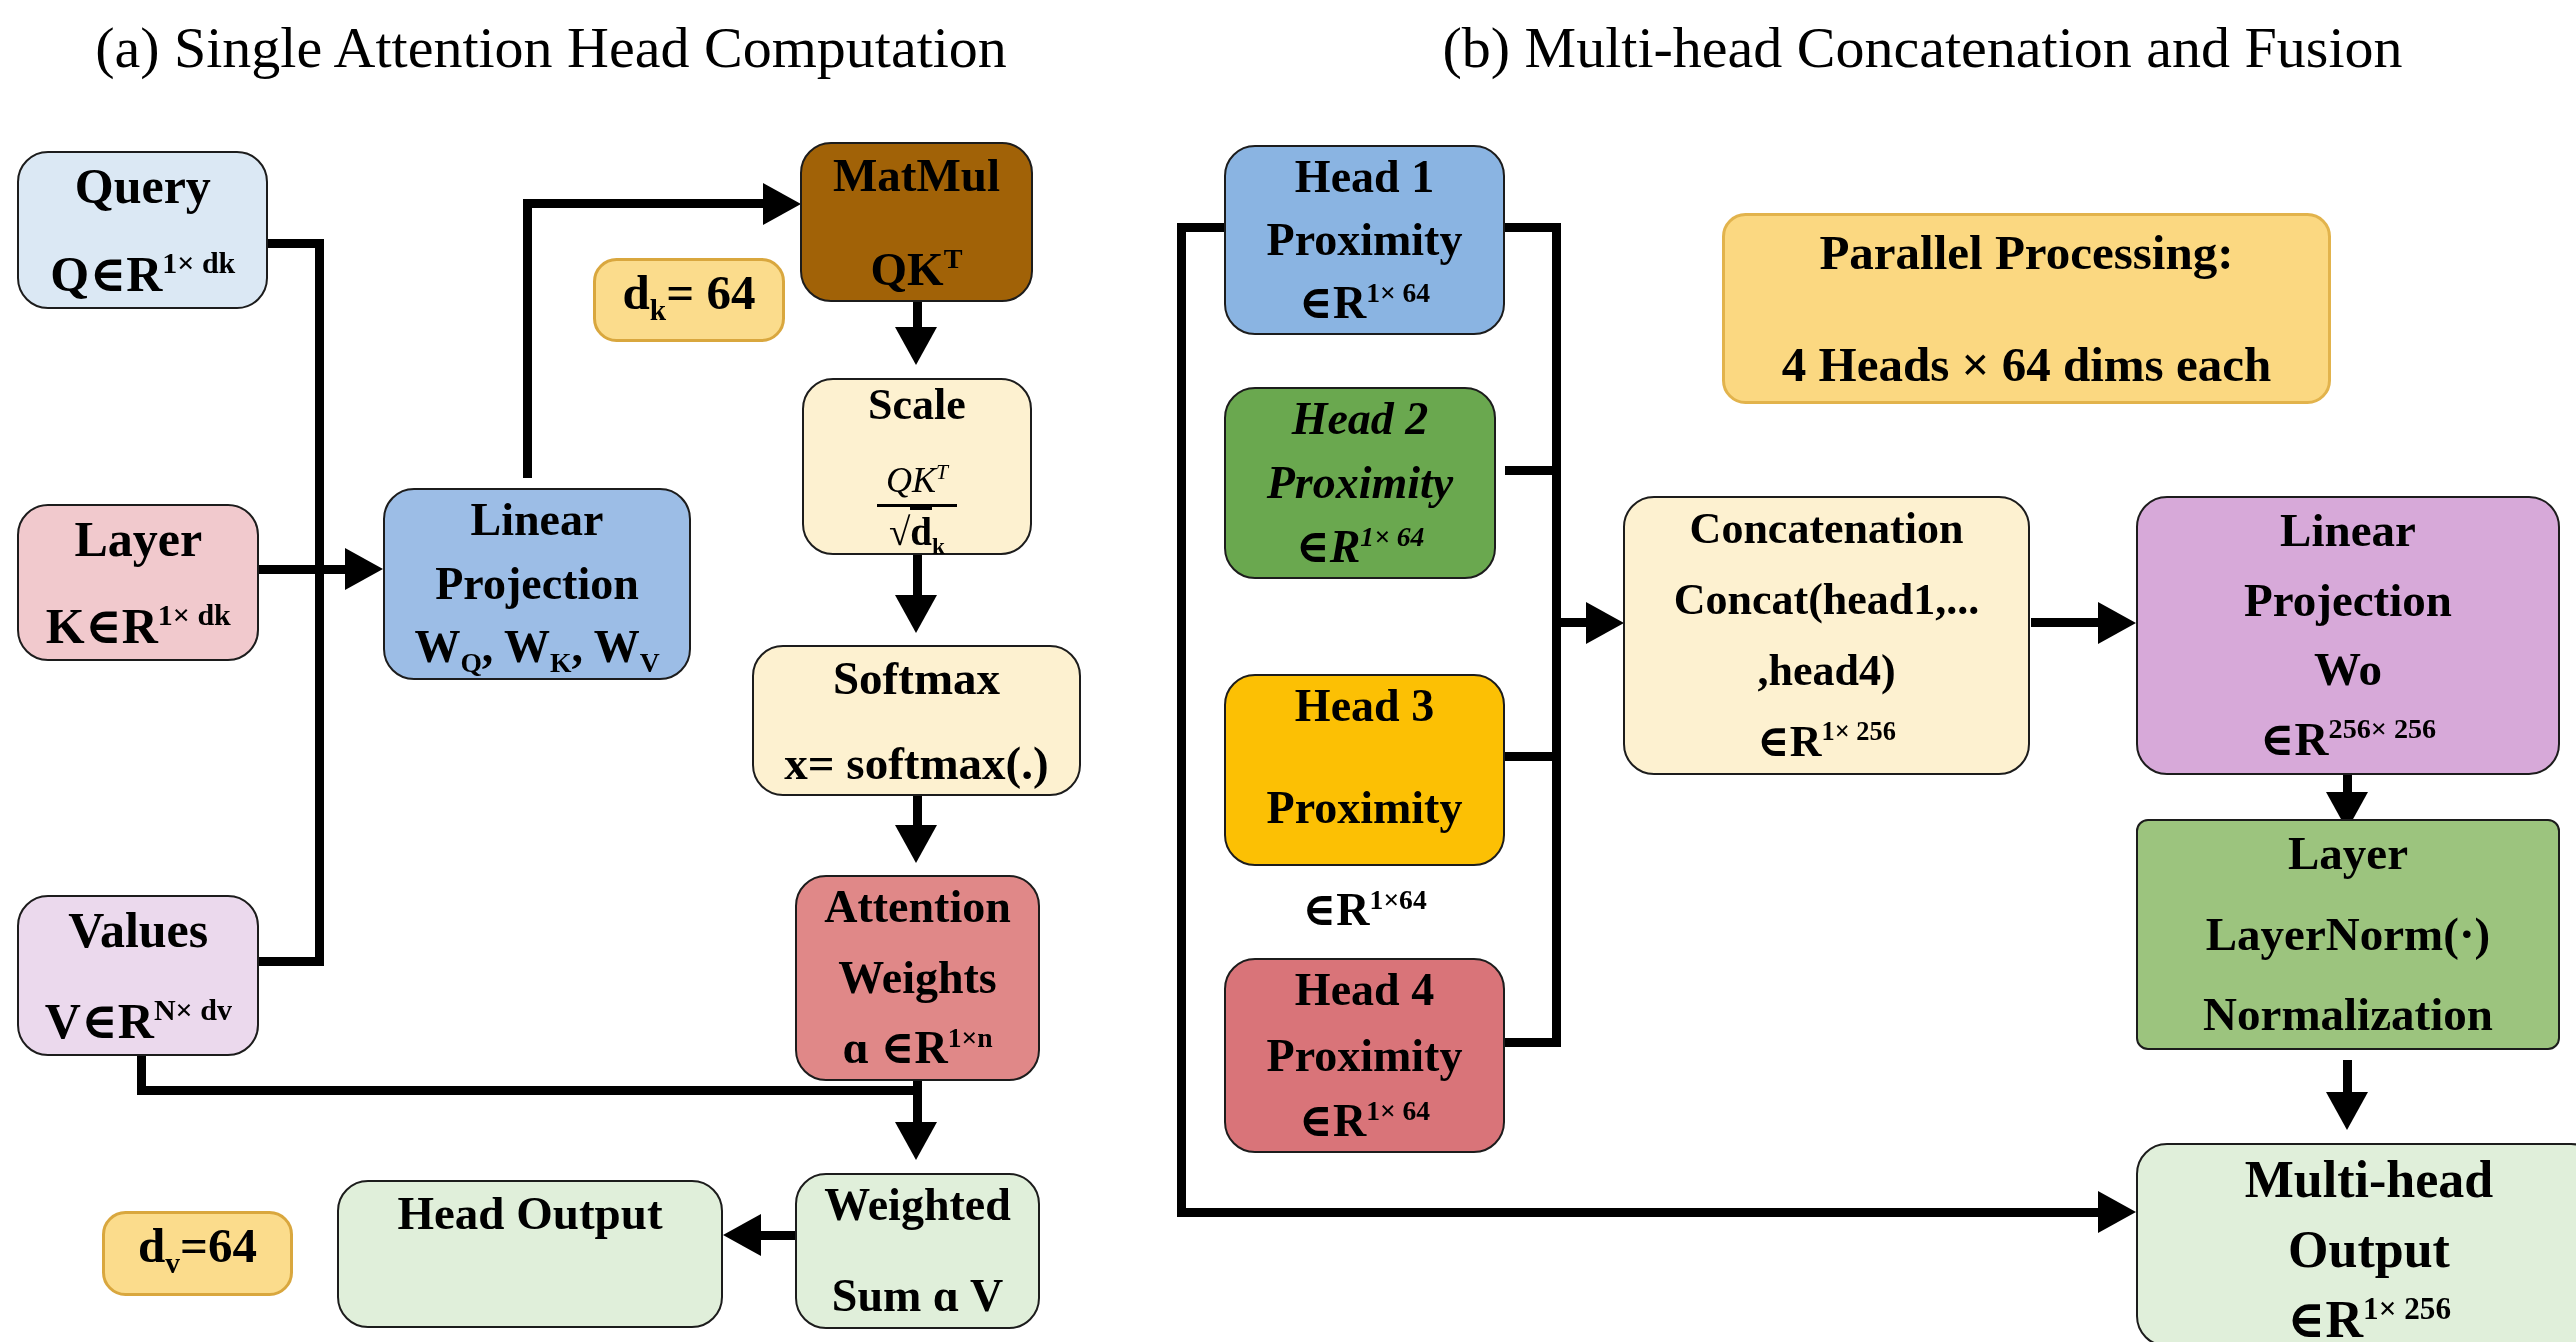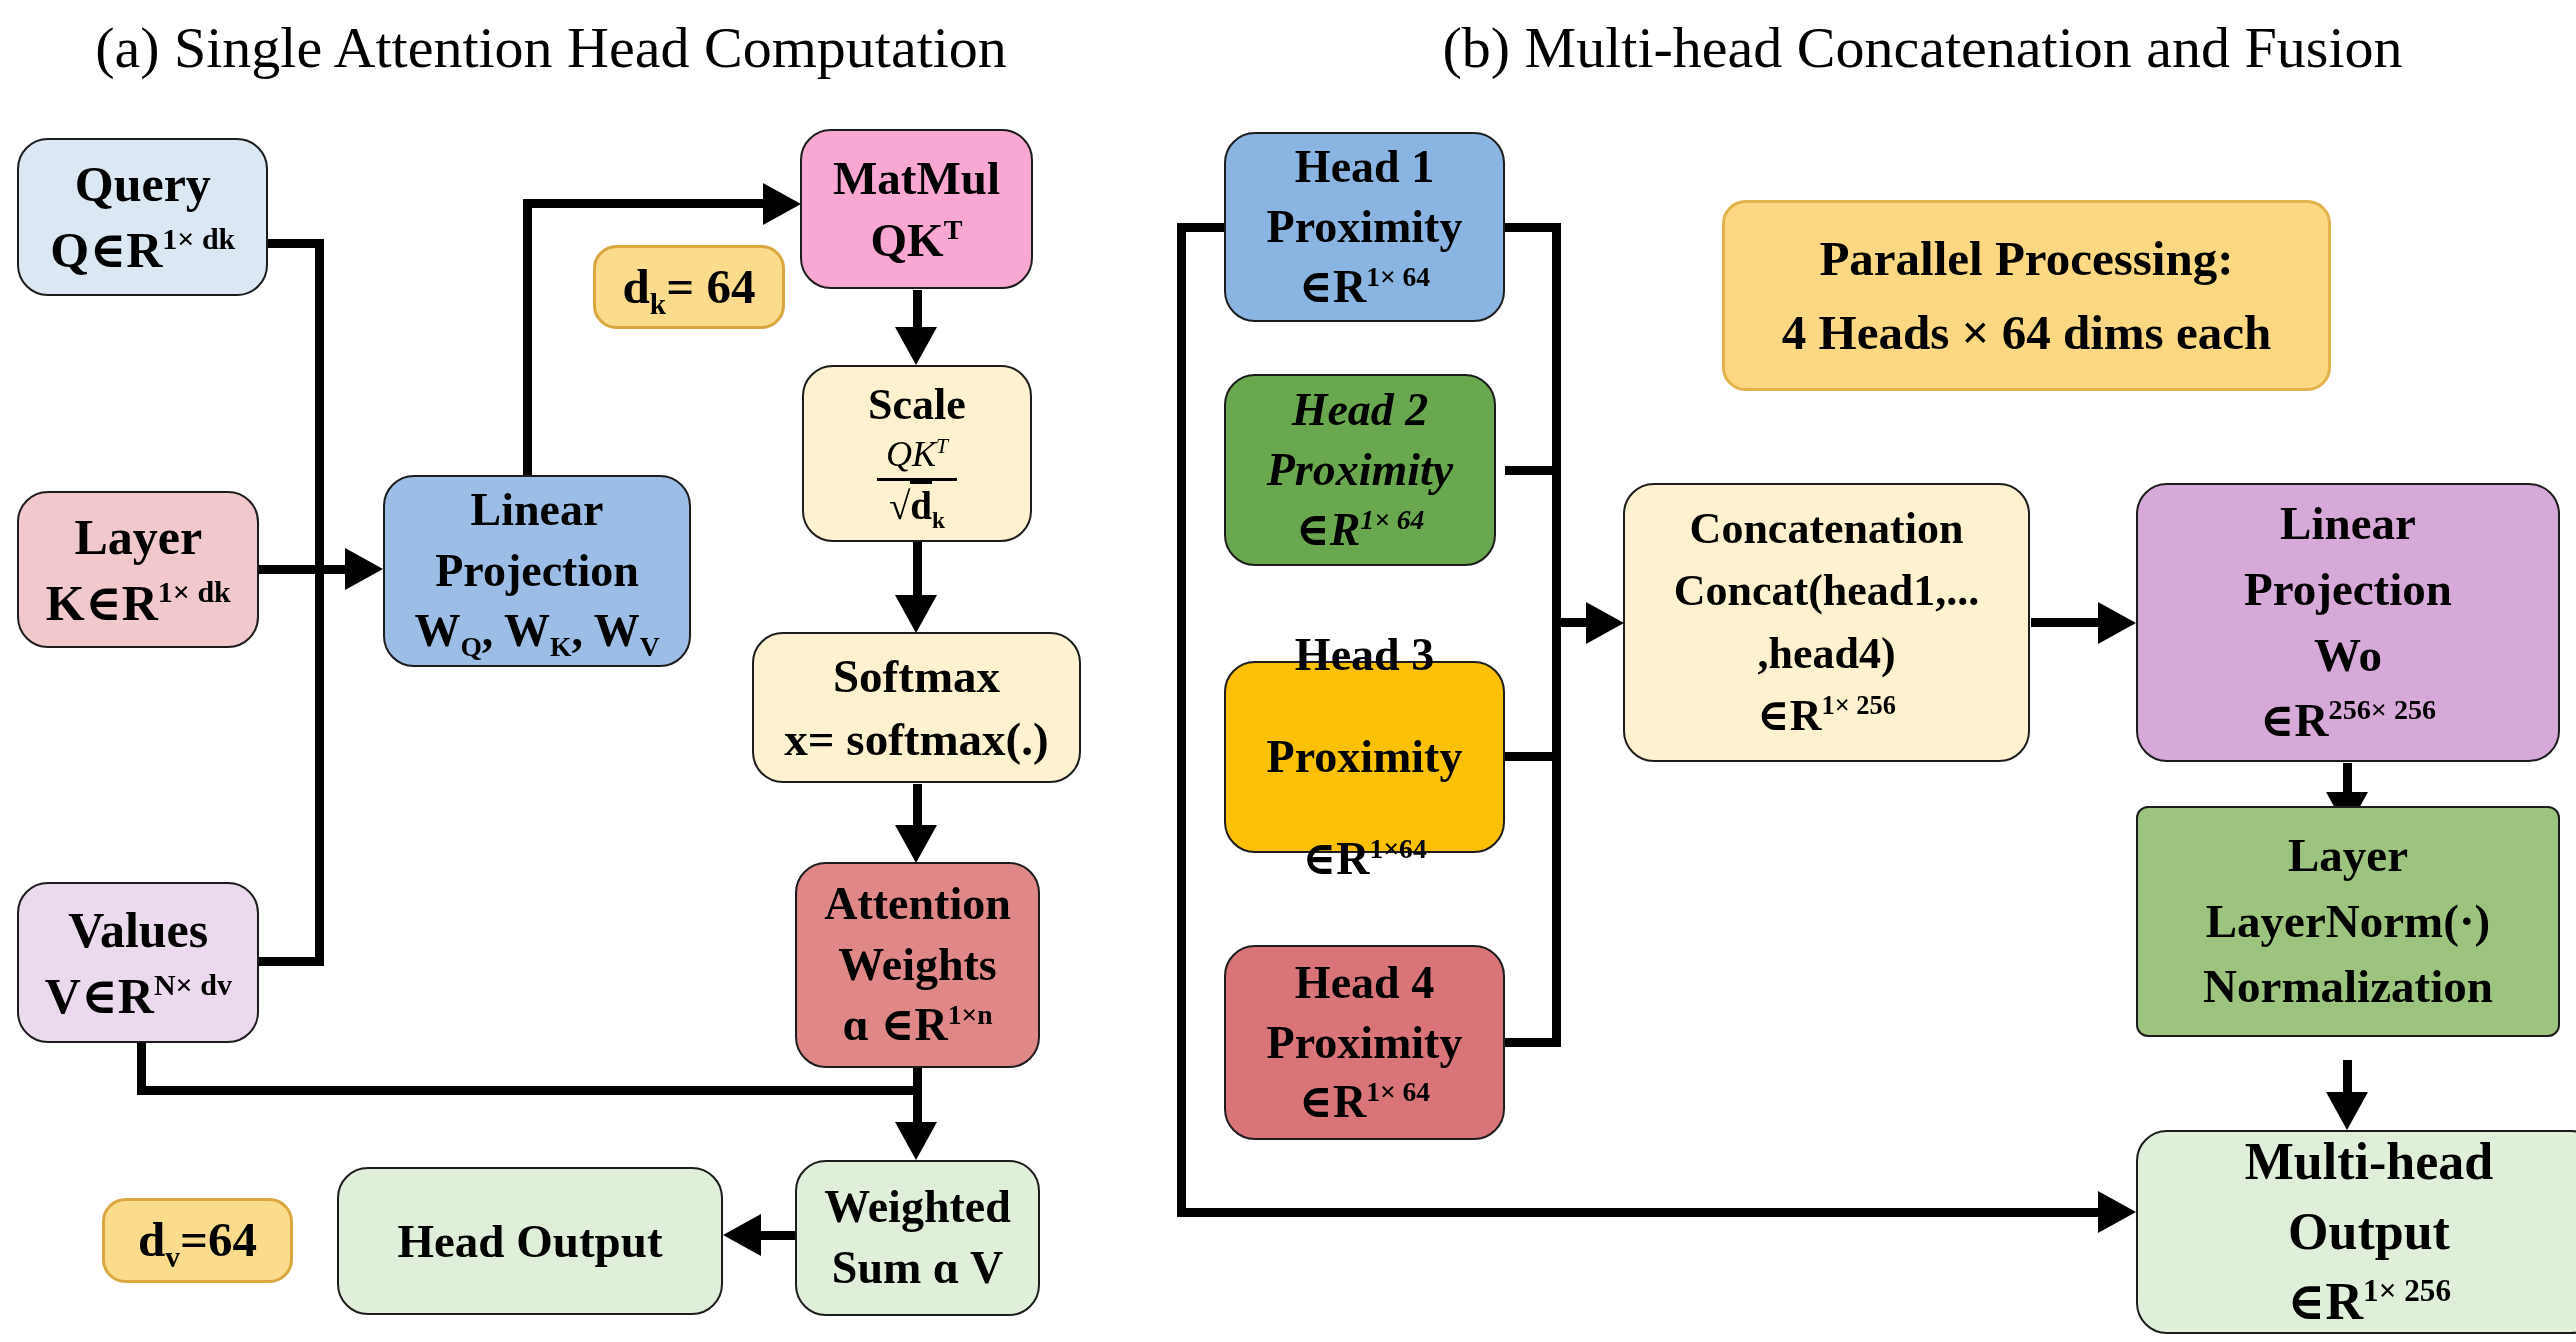--- a/index.html
+++ b/index.html
@@ -8,22 +8,22 @@
     font-family:"Liberation Serif","DejaVu Serif",serif;color:#000;
     overflow:hidden;
   }
   .title{
     position:absolute;font-size:58px;font-weight:400;text-align:center;
     white-space:nowrap;color:#000;
   }
   .box{
     position:absolute;box-sizing:border-box;
     border:2.4px solid #1c1c1c;border-radius:31px;
-    display:flex;flex-direction:column;align-items:center;justify-content:center;
-    text-align:center;font-weight:bold;line-height:1.32;color:#000;
+    display:flex;flex-direction:column;align-items:center;justify-content:space-between;
+    text-align:center;font-weight:bold;line-height:1.32;color:#000;margin-top:13px;
   }
   .badge{border-width:3.9px;border-radius:23.5px;}
   .ln{position:absolute;background:#000;}
   .ah{position:absolute;width:0;height:0;}
   .ah-r{border-left:38px solid #000;border-top:21px solid transparent;border-bottom:21px solid transparent;}
   .ah-l{border-right:38px solid #000;border-top:21px solid transparent;border-bottom:21px solid transparent;}
   .ah-d{border-top:38px solid #000;border-left:21px solid transparent;border-right:21px solid transparent;}
   sup{font-size:.60em;vertical-align:super;line-height:0;}
   sub{font-size:.60em;vertical-align:sub;line-height:0;}
   .it{font-style:italic;}
@@ -91,21 +91,21 @@
   <div>Values</div>
   <div><span>V∈R</span><sup>N× dv</sup></div>
 </div>
 
 <div class="box" style="left: 383px; top: 475px; width: 308px; height: 192px; font-size: 46px; line-height: 1.32; background-color: rgb(156, 189, 230);">
   <div>Linear</div>
   <div>Projection</div>
   <div><span>W</span><sub>Q</sub><span>, W</span><sub>K</sub><span>, W</span><sub>V</sub></div>
 </div>
 
-<div class="box" style="left: 800px; top: 129px; width: 233px; height: 160px; font-size: 47px; background-color: #f9a8d4;">
+<div class="box" style="left: 800px; top: 129px; width: 233px; height: 160px; font-size: 47px; background-color: #a16207;">
   <div>MatMul</div>
   <div><span>QK</span><sup>T</sup></div>
 </div>
 
 <div class="box badge" style="left: 593px; top: 245px; width: 192px; height: 84px; font-size: 49px; background-color: rgb(251, 220, 140); border-color: rgb(217, 167, 62);">
   <div><span>d</span><sub>k</sub><span>= 64</span></div>
 </div>
 
 <div class="box" style="left: 802px; top: 365px; width: 230px; height: 177px; font-size: 44px; line-height: 1.15; background-color: rgb(253, 241, 208);">
   <div>Scale</div>

